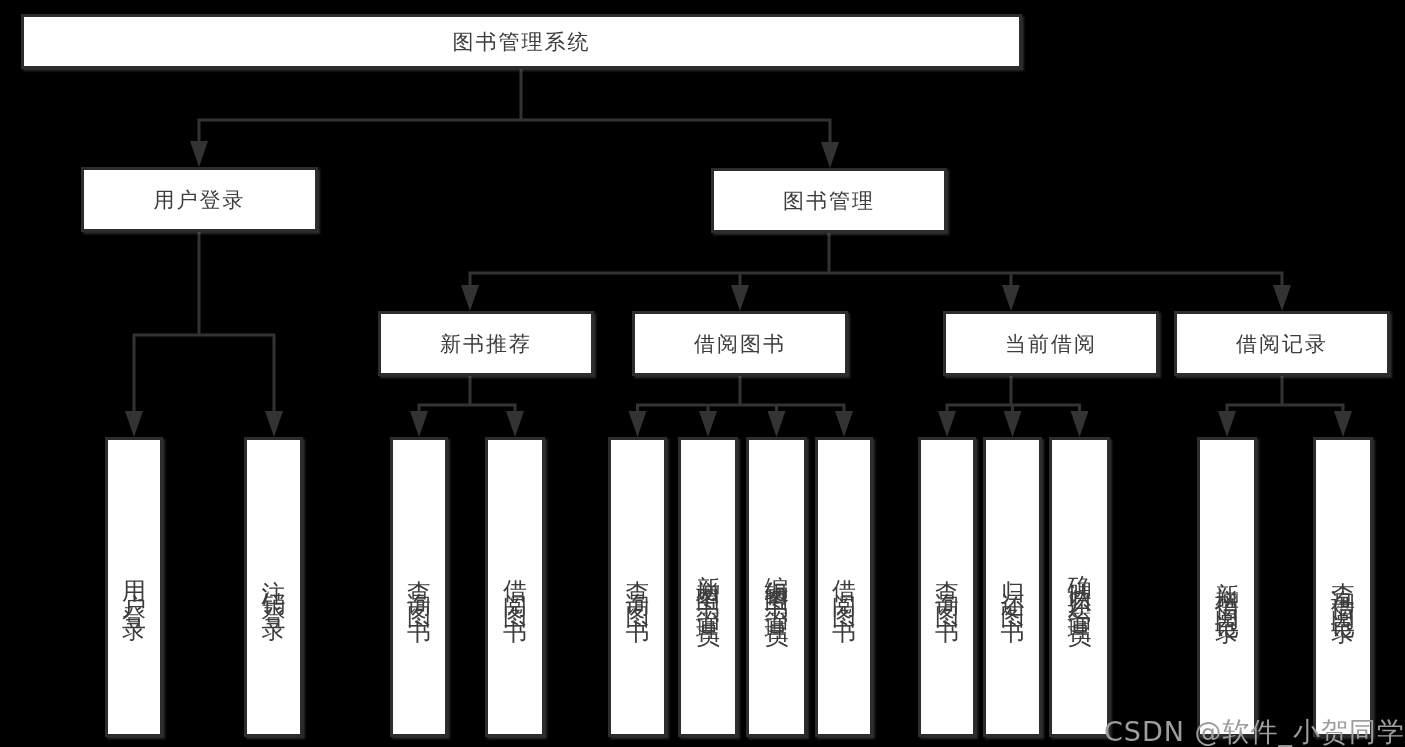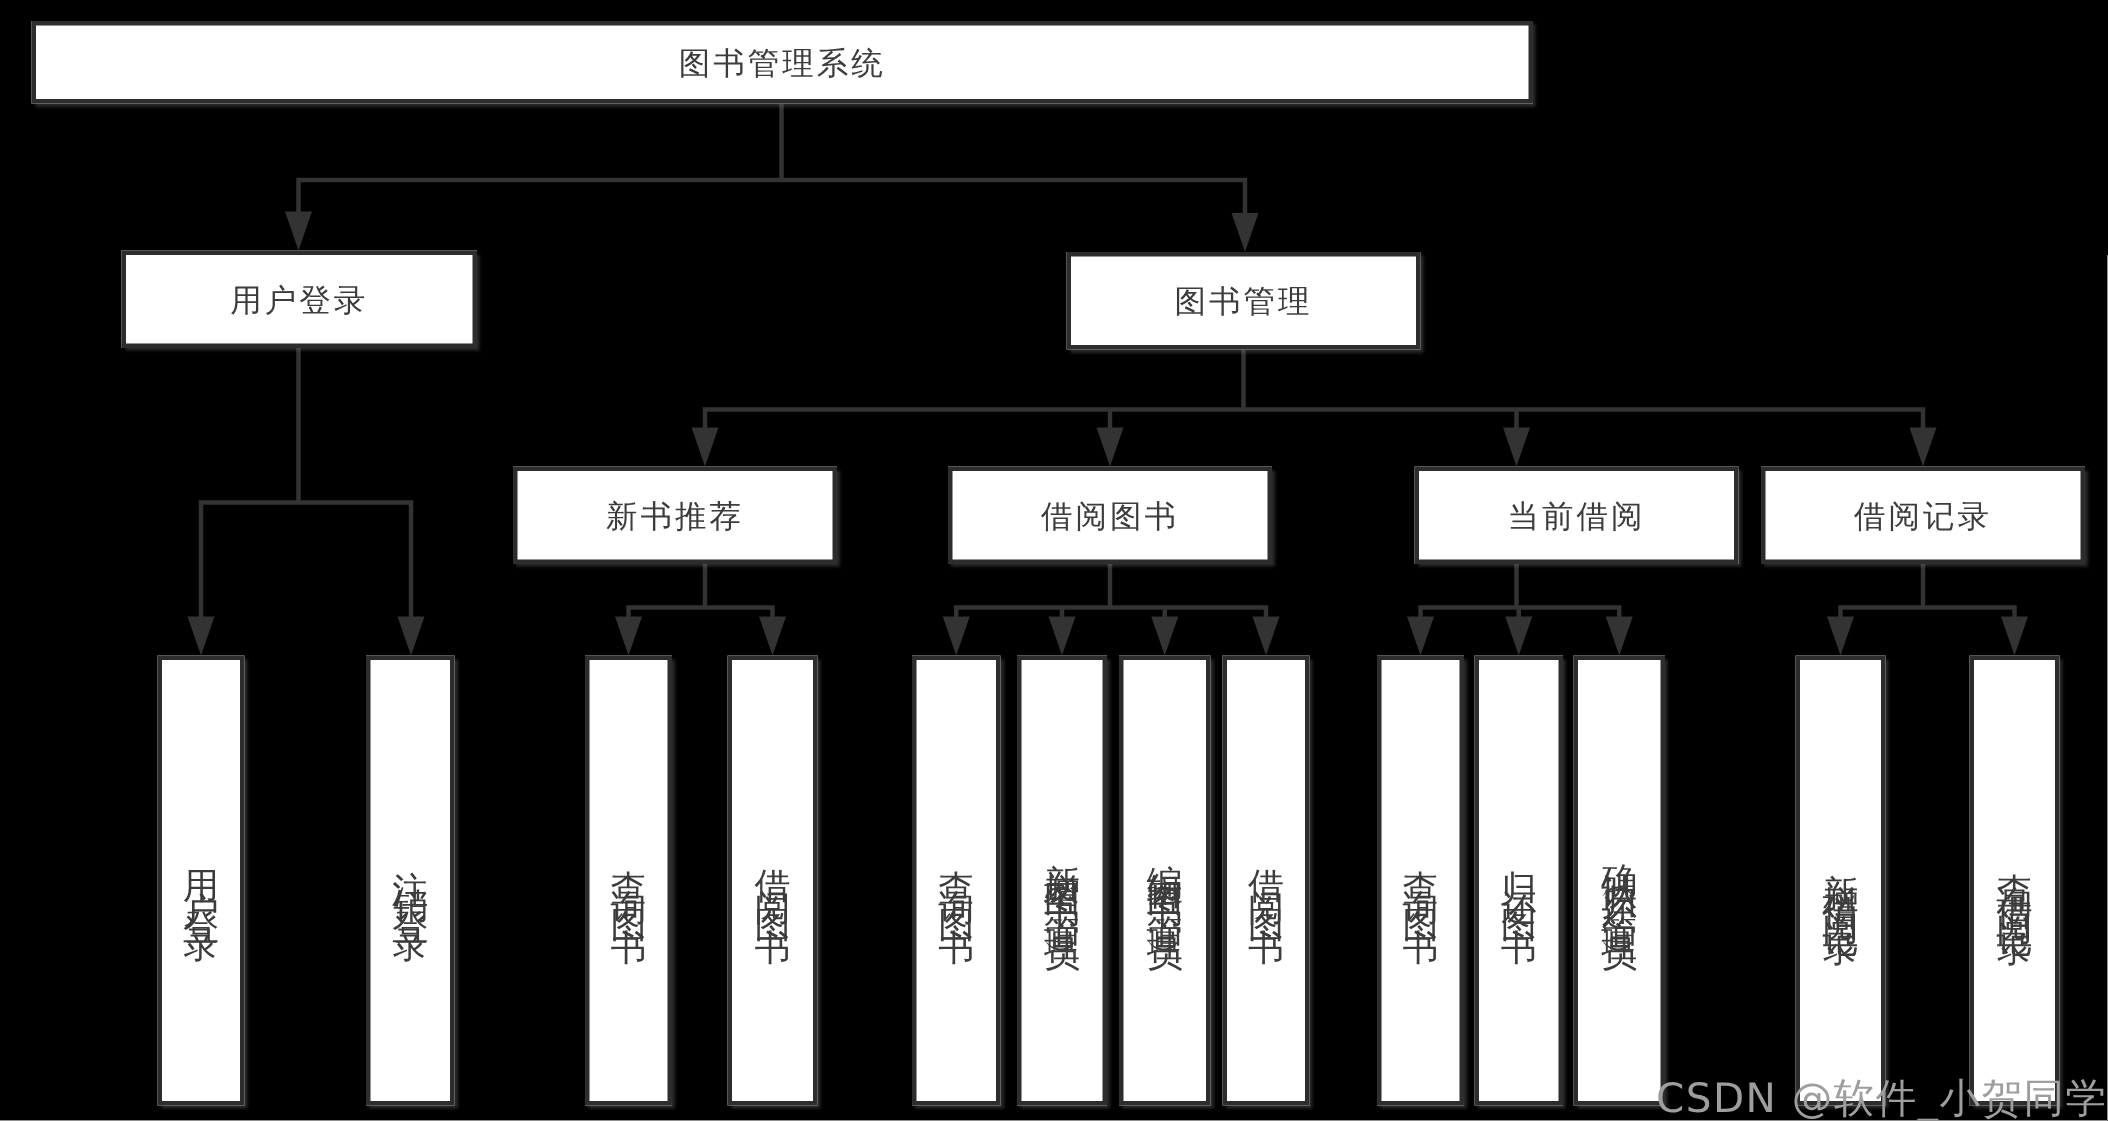--- a/index.html
+++ b/index.html
@@ -113,21 +113,21 @@
       <polygon points="1218,411 1236,411 1227,437"></polygon>
       <polygon points="1334,411 1352,411 1343,437"></polygon>
     </g>
   </svg>
 
   <div class="box hbox" style="left:21px; top:14px; width:1001px; height:55px;">图书管理系统</div>
 
   <div class="box hbox" style="left:81px; top:167px; width:237px; height:65px;">用户登录</div>
   <div class="box hbox" style="left:711px; top:168px; width:236px; height:65px;">图书管理</div>
 
-  <div class="box hbox" style="left:342px; top:311px; width:216px; height:65px;">新书推荐</div>
+  <div class="box hbox" style="left:378px; top:311px; width:216px; height:65px;">新书推荐</div>
   <div class="box hbox" style="left:632px; top:311px; width:216px; height:65px;">借阅图书</div>
   <div class="box hbox" style="left:943px; top:311px; width:216px; height:65px;">当前借阅</div>
   <div class="box hbox" style="left:1174px; top:311px; width:216px; height:65px;">借阅记录</div>
 
   <div class="box vbox ls-wide" style="left:105px; top:437px; width:58px; height:300px;">用户登录</div>
   <div class="box vbox ls-wide" style="left:244px; top:437px; width:59px; height:300px;">注销登录</div>
 
   <div class="box vbox ls-wide" style="left:390px; top:437px; width:58px; height:300px;">查询图书</div>
   <div class="box vbox ls-wide" style="left:485px; top:437px; width:60px; height:300px;">借阅图书</div>
 

